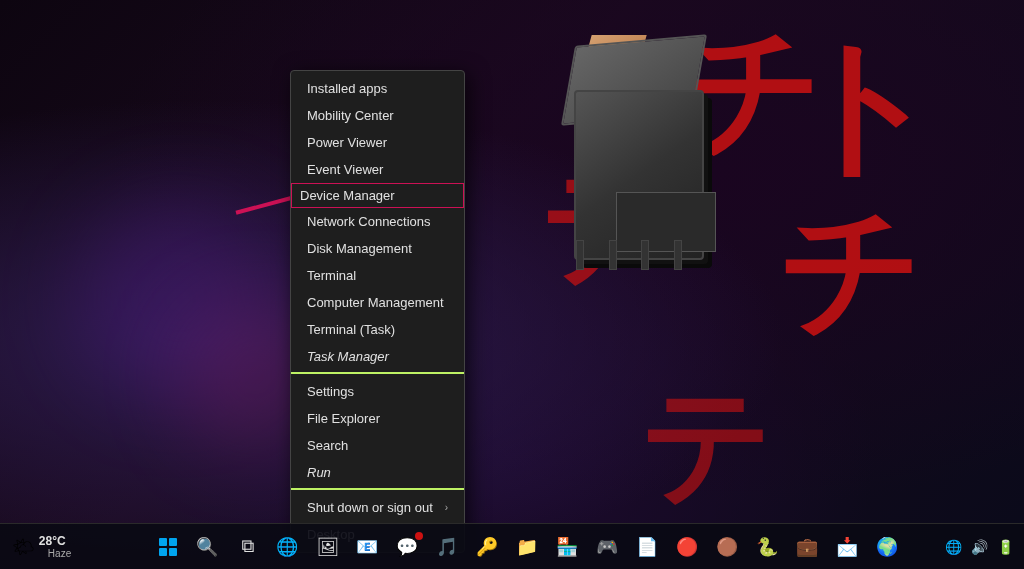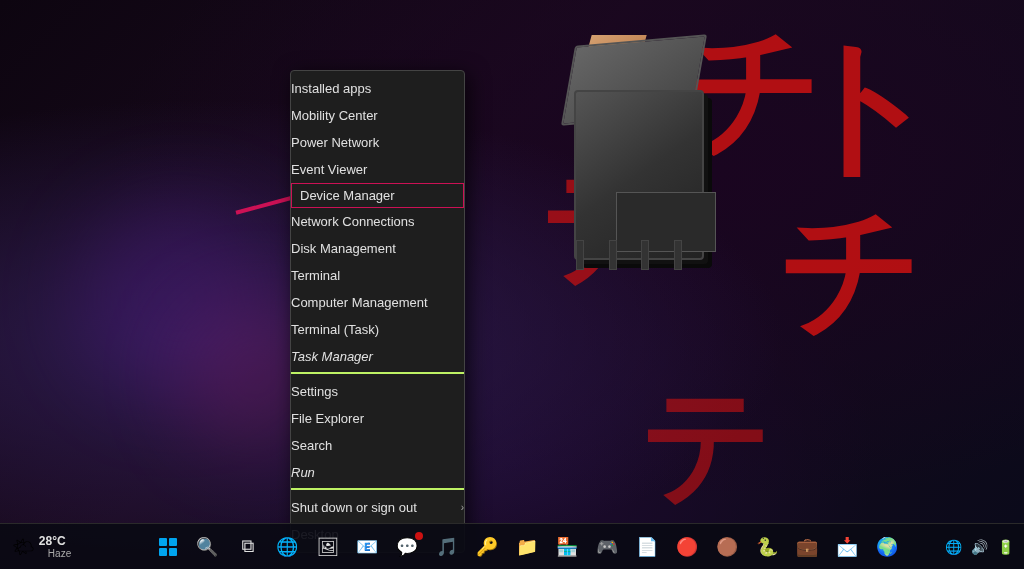--- a/index.html
+++ b/index.html
@@ -153,21 +153,21 @@
       left: 290px;
       width: 175px;
       background: #1e1e1e;
       border: 1px solid #444;
       border-radius: 4px;
       box-shadow: 4px 4px 20px rgba(0,0,0,0.7);
       z-index: 20;
       padding: 4px 0;
     }
     .menu-item {
-      padding: 6px 0;
+      padding: 6px 16px;
       font-size: 13px;
       color: #e0e0e0;
       cursor: pointer;
       display: flex;
       align-items: center;
       justify-content: space-between;
       white-space: nowrap;
     }
     .menu-item.highlighted {
       background: transparent;
@@ -356,21 +356,21 @@
 <div class="arrow"></div>
 
 <div class="context-menu" id="context-menu">
     <div class="menu-item">
       <span>Installed apps</span>
     </div>
     <div class="menu-item">
       <span>Mobility Center</span>
     </div>
     <div class="menu-item">
-      <span>Power Network</span>
+      <span>Power Viewer</span>
     </div>
     <div class="menu-item">
       <span>Event Viewer</span>
     </div>
     <div class="menu-item highlighted">
       <span>Device Manager</span>
     </div>
     <div class="menu-item">
       <span>Network Connections</span>
     </div>

